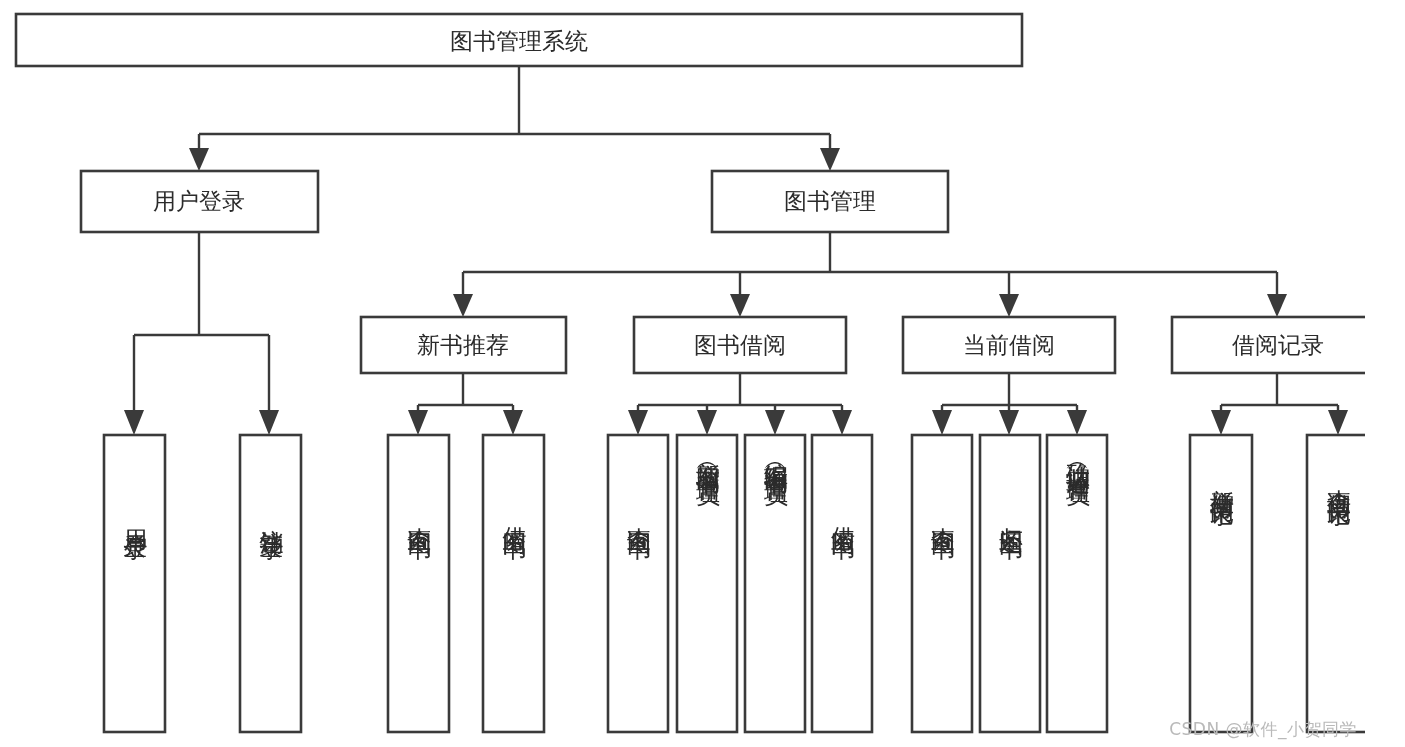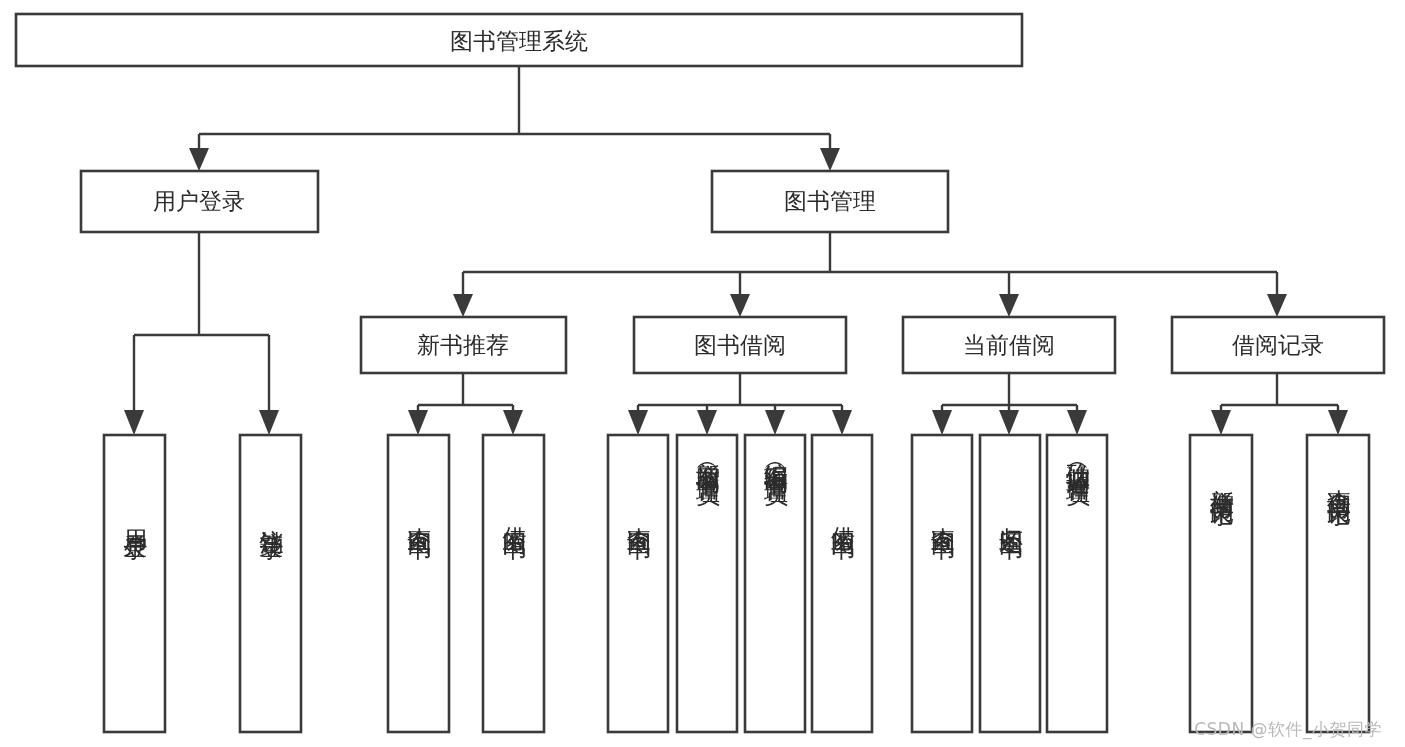--- a/index.html
+++ b/index.html
@@ -9,21 +9,20 @@
   }
   body {
     font-family: "DejaVu Sans", "Liberation Sans", sans-serif;
   }
   #diagram-root {
     position: relative;
     width: 1365px;
     height: 747px;
     background: #ffffff;
     overflow: hidden;
-    padding-left: 25px;
   }
   svg.diagram-canvas {
     position: absolute;
     top: 0;
     left: 0;
     width: 1405px;
     height: 747px;
   }
   .node-box {
     fill: #ffffff;

